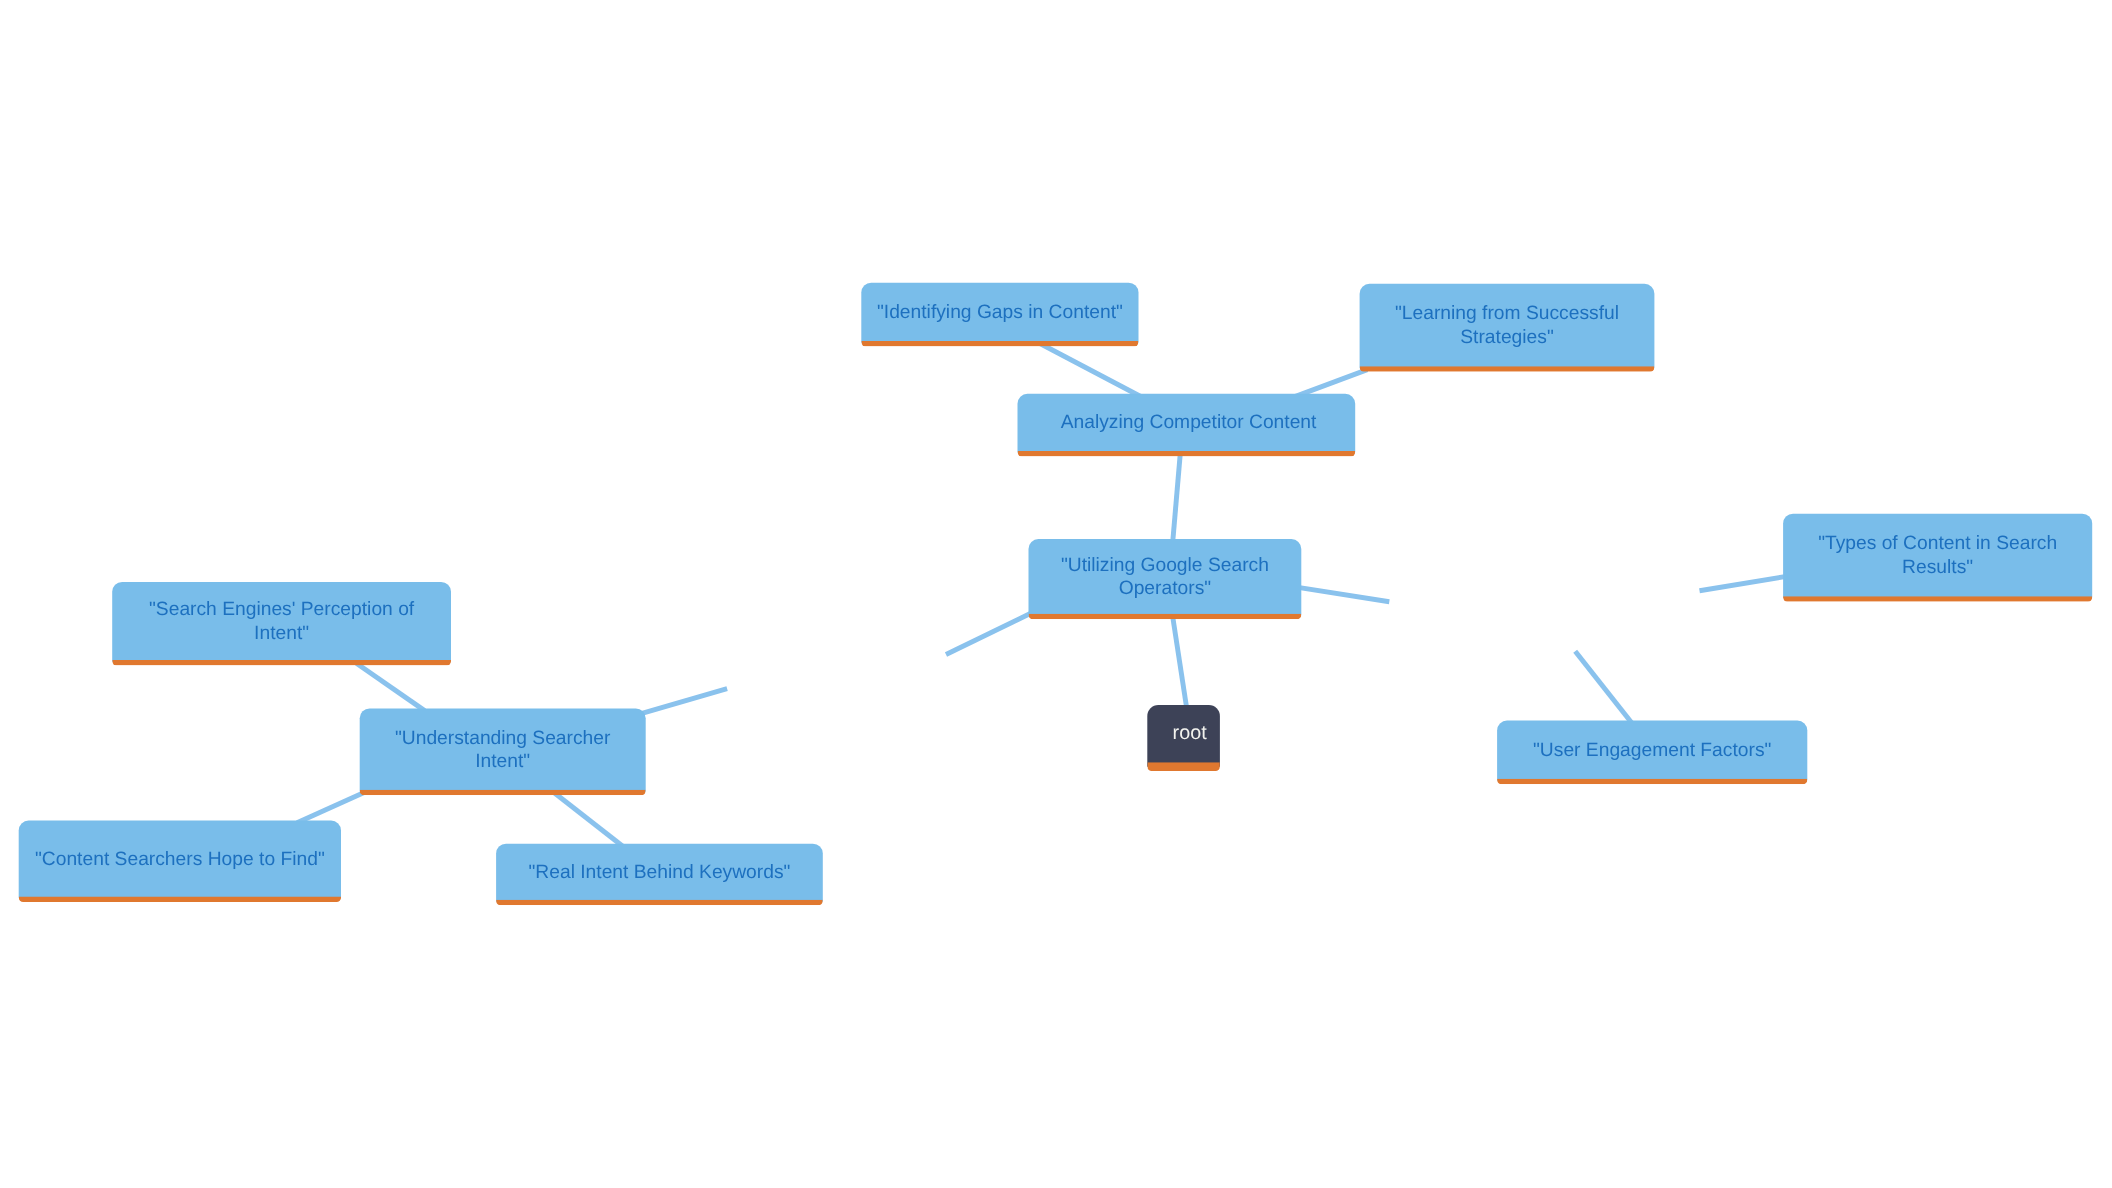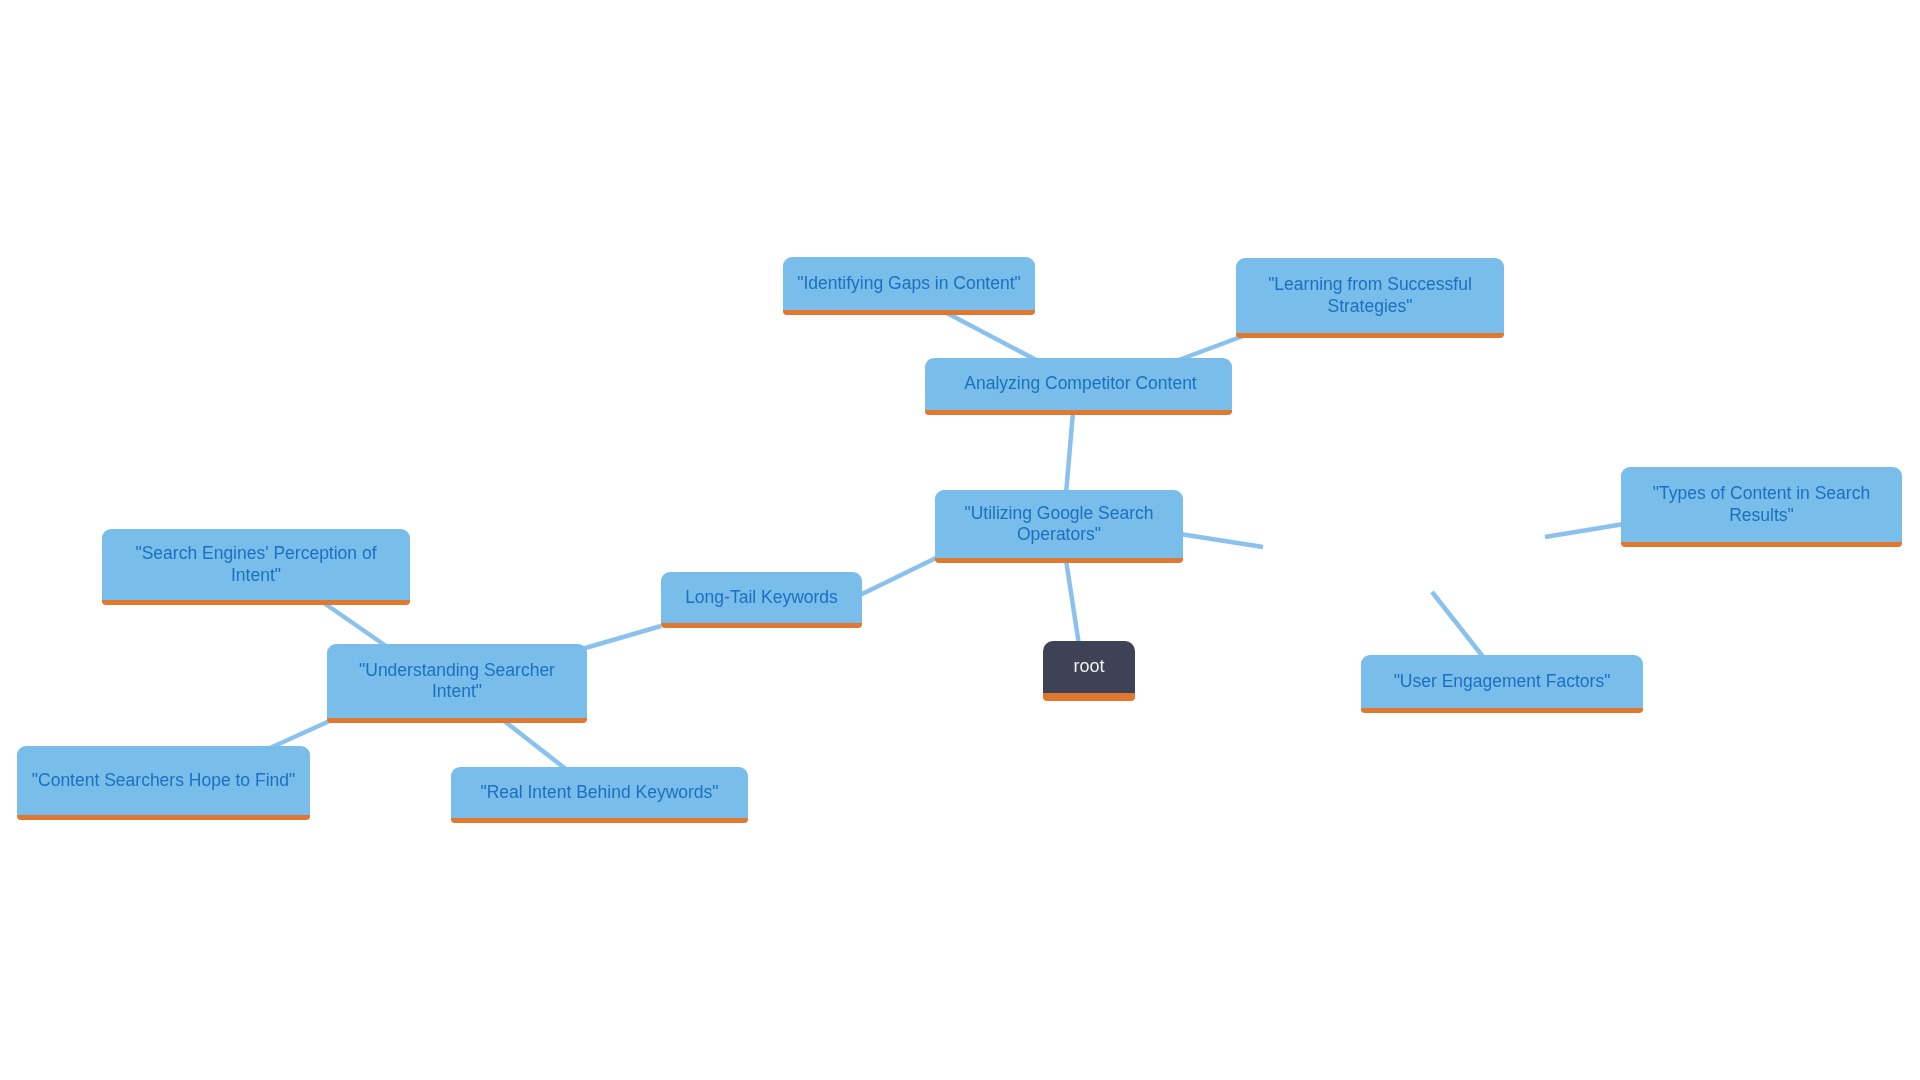--- a/index.html
+++ b/index.html
@@ -50,21 +50,21 @@
   #n-analyzing     { left: 925px;  top: 358px; width: 307px; height: 57px; padding-left: 16px; }
   #n-utilizing     { left: 935px;  top: 490px; width: 248px; height: 73px; }
   #n-presentation  { left: 1259px; top: 520px; width: 288px; height: 75px; }
   #n-types         { left: 1621px; top: 467px; width: 281px; height: 80px; }
   #n-user          { left: 1361px; top: 655px; width: 282px; height: 58px; }
   #n-longtail      { left: 661px;  top: 572px; width: 201px; height: 56px; }
   #n-searcher      { left: 327px;  top: 644px; width: 260px; height: 79px; }
   #n-engines       { left: 102px;  top: 529px; width: 308px; height: 76px; }
   #n-content       { left: 17px;   top: 746px; width: 293px; height: 74px; }
   #n-real          { left: 451px;  top: 767px; width: 297px; height: 56px; }
-  #n-root          { left: 1043px; top: 641px; width: 92px;  height: 60px; }
+  #n-root          { left: 1043px; top: 641px; width: 66px;  height: 60px; justify-content: flex-end; }
 </style>
 </head>
 <body>
 
 <div id="stage">
 
   <svg id="edges" width="1920" height="1080" viewBox="0 0 1920 1080">
     <g stroke="#8ac2ed" stroke-width="4.5" fill="none">
       <line x1="945" y1="312" x2="1040" y2="362"></line>
       <line x1="1243" y1="336" x2="1168" y2="364"></line>
@@ -99,23 +99,20 @@
 
 
   <div class="node" id="n-types">
     <span>"Types of Content in Search Results"</span>
   </div>
 
   <div class="node" id="n-user">
     <span>"User Engagement Factors"</span>
   </div>
 
-  <div class="node" id="n-longtail">
-    <span>Long-Tail Keywords</span>
-  </div>
 
   <div class="node" id="n-searcher">
     <span>"Understanding Searcher Intent"</span>
   </div>
 
   <div class="node" id="n-engines">
     <span>"Search Engines' Perception of Intent"</span>
   </div>
 
   <div class="node" id="n-content">

